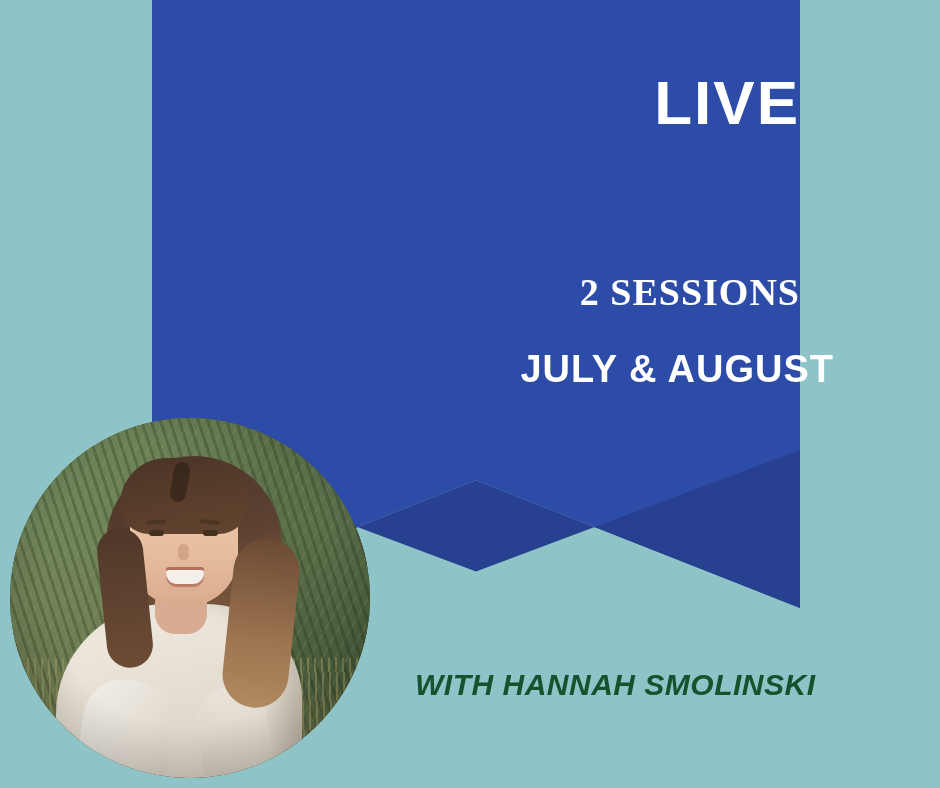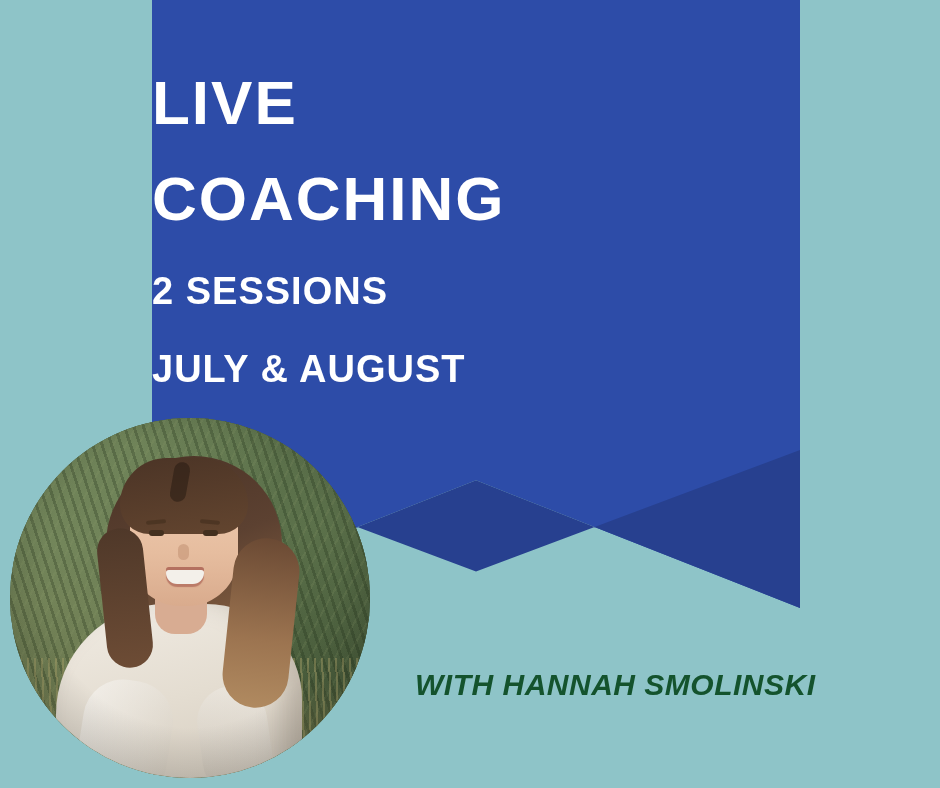--- a/index.html
+++ b/index.html
@@ -48,50 +48,51 @@
     -webkit-clip-path: polygon(0 74%, 50% 94%, 100% 74%, 100% 100%, 50% 79%, 0 100%);
     clip-path: polygon(0 74%, 50% 94%, 100% 74%, 100% 100%, 50% 79%, 0 100%);
   }
 
   
   .banner-text {
     position: absolute;
     left: 0;
     top: 0;
     width: 648px;
-    text-align: left;
+    text-align: right;
     color: #ffffff;
   }
   .line-live {
     top: 72px;
     font-size: 62px;
     font-weight: bold;
     letter-spacing: 2px;
     line-height: 1.0;
   }
   .line-coaching {
     top: 168px;
     font-size: 62px;
     font-weight: bold;
     letter-spacing: 2px;
     line-height: 1.0;
   }
   .line-sessions {
     top: 270px;
-    font-family: Liberation Sans, sans-serif;
+    font-family: Liberation Serif, serif;
     font-size: 38px;
     font-weight: bold;
     letter-spacing: 1px;
   }
   .line-months {
     top: 350px;
     font-size: 38px;
     font-weight: bold;
     letter-spacing: 1px;
     line-height: 1.0;
+    margin-left: 34px;
   }
   .line-year {
     top: 405px;
     font-size: 38px;
     font-weight: bold;
     letter-spacing: 1px;
     line-height: 1.0;
   }
 
   
@@ -295,21 +296,20 @@
 </head>
 <body>
 
 <div id="poster">
 
   <div id="banner-wrap">
     <div class="banner-main"></div>
     <div class="banner-shade"></div>
 
     <div class="banner-text line-live">LIVE</div>
-    <div class="banner-text line-coaching">COACHING</div>
     <div class="banner-text line-sessions">2 SESSIONS</div>
     <div class="banner-text line-months">JULY &amp; AUGUST</div>
   </div>
 
   <div id="credit">WITH HANNAH SMOLINSKI</div>
 
   <div id="portrait">
     <div class="photo-bg"></div>
     <div class="grass-bottom"></div>
     <div class="hair-back"></div>

